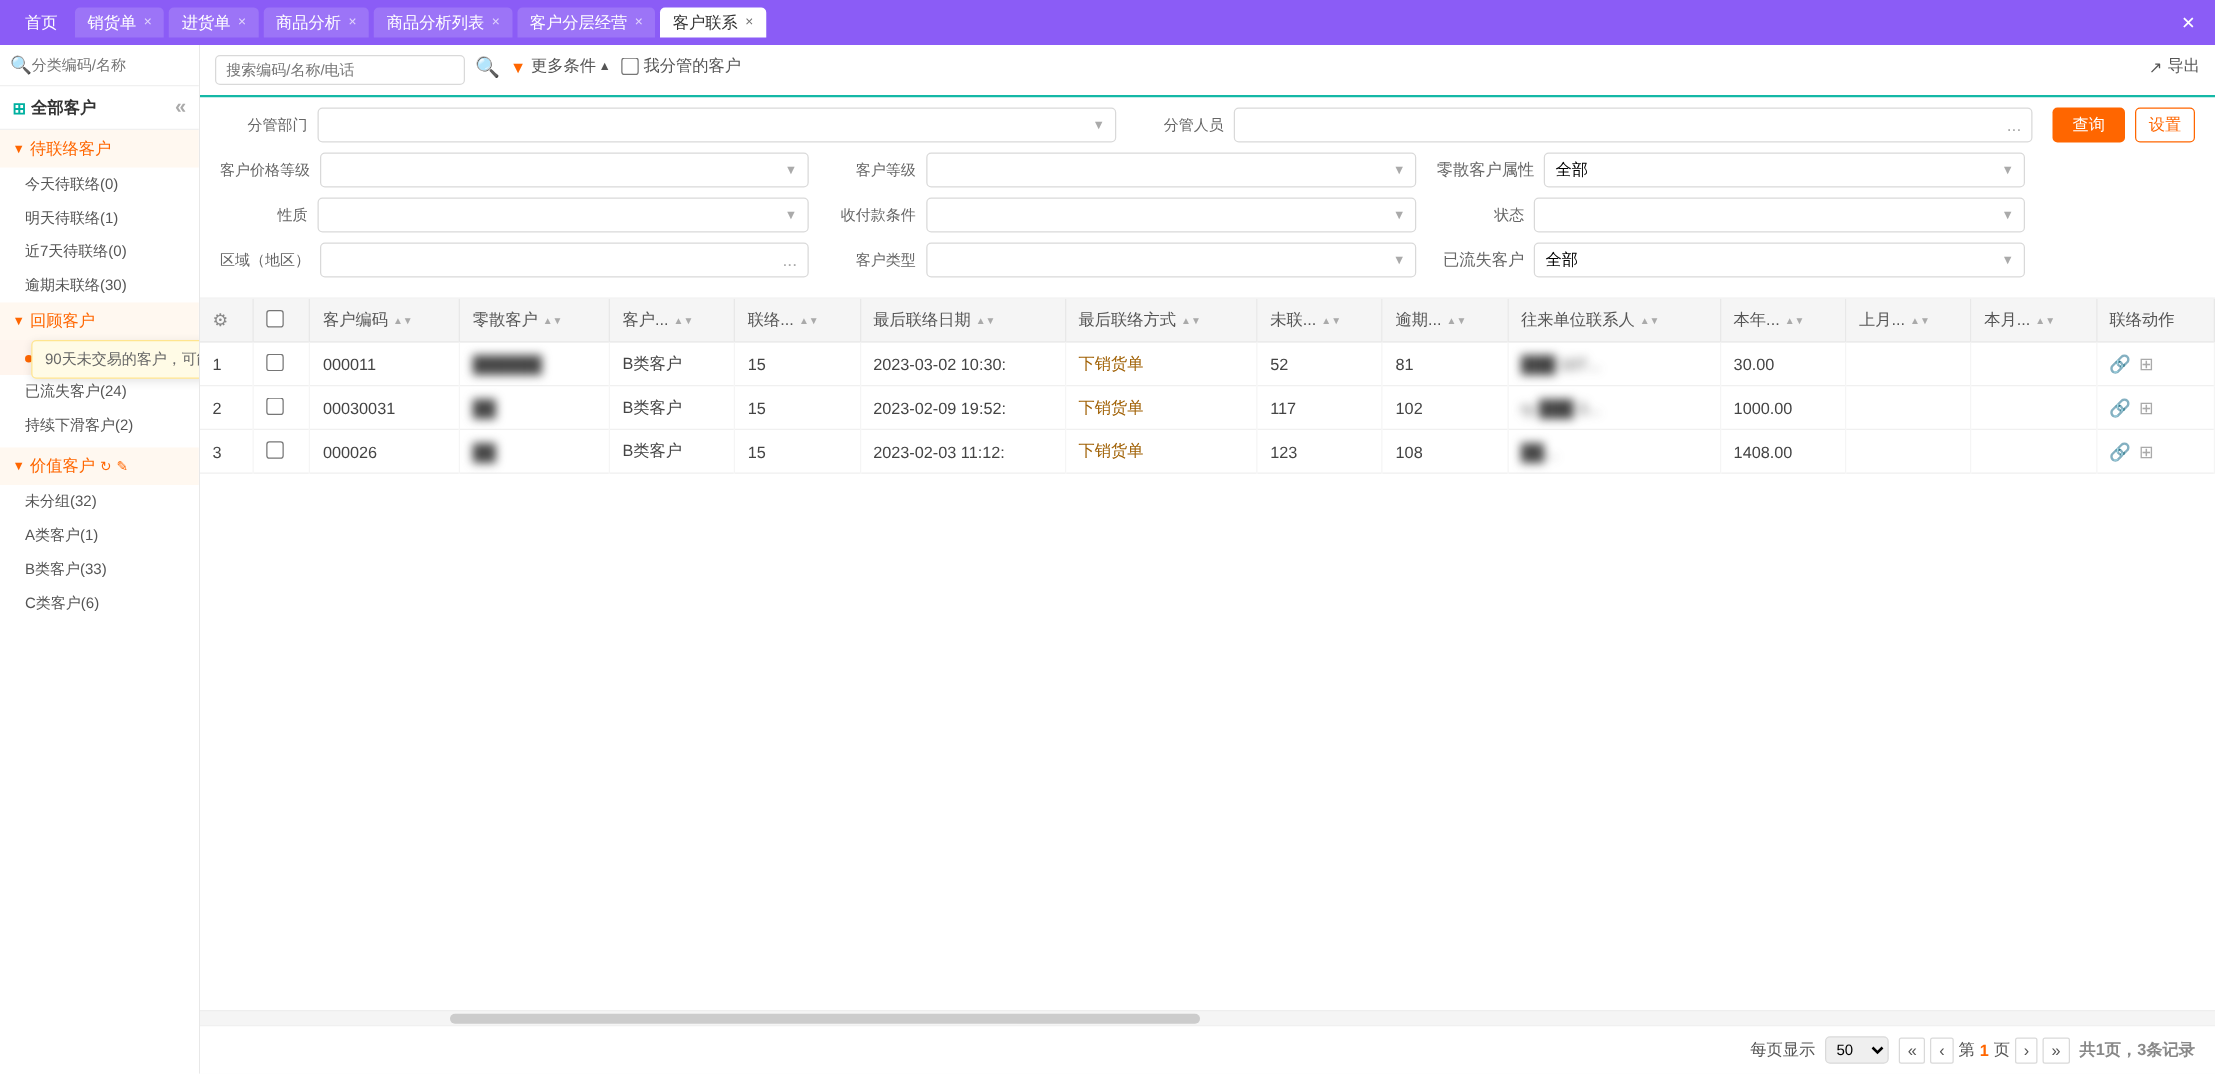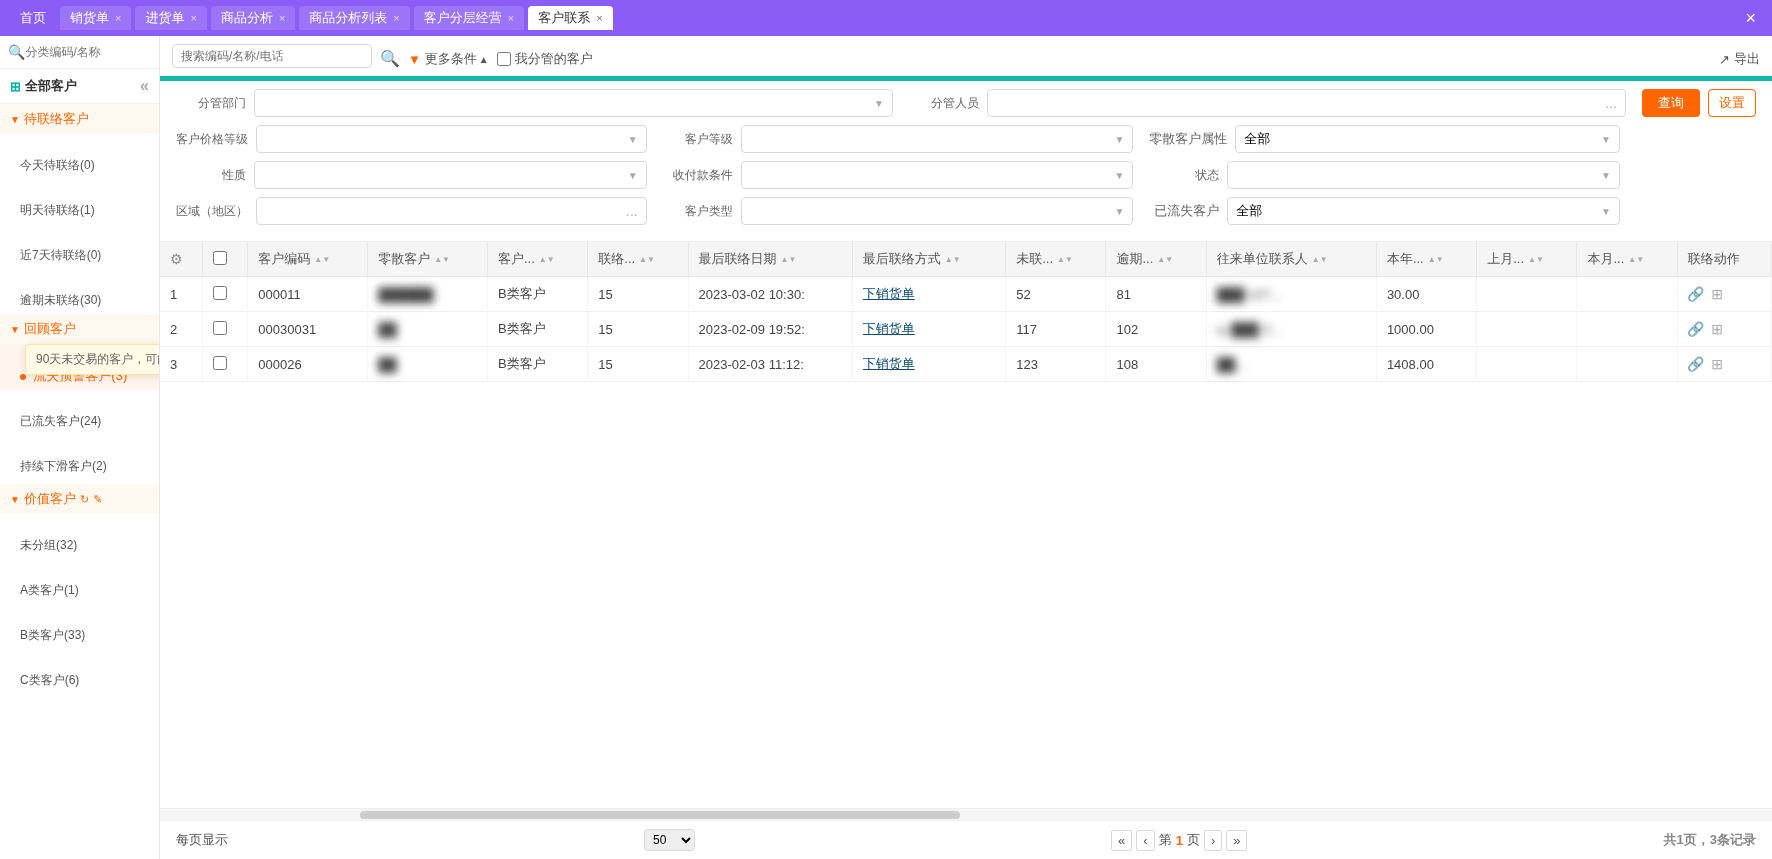--- a/index.html
+++ b/index.html
@@ -113,21 +113,21 @@
       color: #ff6600;
       font-size: 12px;
       cursor: pointer;
       background: #fff8f0;
     }
     .sidebar-section-title .arrow {
       margin-right: 4px;
       font-size: 10px;
     }
     .sidebar-item {
-      padding: 23px 10px 5px 20px;
+      padding: 5px 10px 5px 20px;
       color: #555;
       font-size: 12px;
       cursor: pointer;
     }
     .sidebar-item.active {
       color: #ff6600;
       background: #fff5ee;
     }
     .sidebar-item .orange-dot {
       display: inline-block;
@@ -158,23 +158,23 @@
       flex: 1;
       display: flex;
       flex-direction: column;
       overflow: hidden;
       background: white;
     }
 
     
     .filter-bar {
       display: flex;
-      align-items: flex-end;
+      align-items: flex-start;
       padding: 8px 12px;
-      border-bottom: 5px solid #14b8a6;
+      border-bottom: 2px solid #14b8a6;
       gap: 8px;
     }
     .filter-bar input {
       border: 1px solid #d9d9d9;
       border-radius: 4px;
       padding: 4px 8px;
       width: 200px;
       outline: none;
       font-size: 12px;
     }
@@ -326,43 +326,42 @@
     tbody tr {
       border-bottom: 1px solid #f0f0f0;
     }
     tbody td {
       padding: 8px 10px;
       color: #444;
       border-right: 1px solid #f5f5f5;
       white-space: nowrap;
     }
     .link-text {
-      color: #0c4a6e;
-      cursor: pointer;
-      text-decoration: underline;
+      color: #a16207;
+      cursor: pointer;
     }
     .blurred {
       filter: blur(4px);
       user-select: none;
     }
     .action-icons {
       display: flex;
       gap: 6px;
     }
     .action-icons span {
       color: #aaa;
       cursor: pointer;
       font-size: 14px;
     }
 
     
     .pagination {
       display: flex;
       align-items: center;
-      justify-content: space-between;
+      justify-content: flex-end;
       padding: 8px 16px;
       border-top: 1px solid #f0f0f0;
       gap: 8px;
       font-size: 12px;
       color: #555;
     }
     .pagination .page-size-select {
       border: 1px solid #d9d9d9;
       border-radius: 4px;
       padding: 2px 4px;

